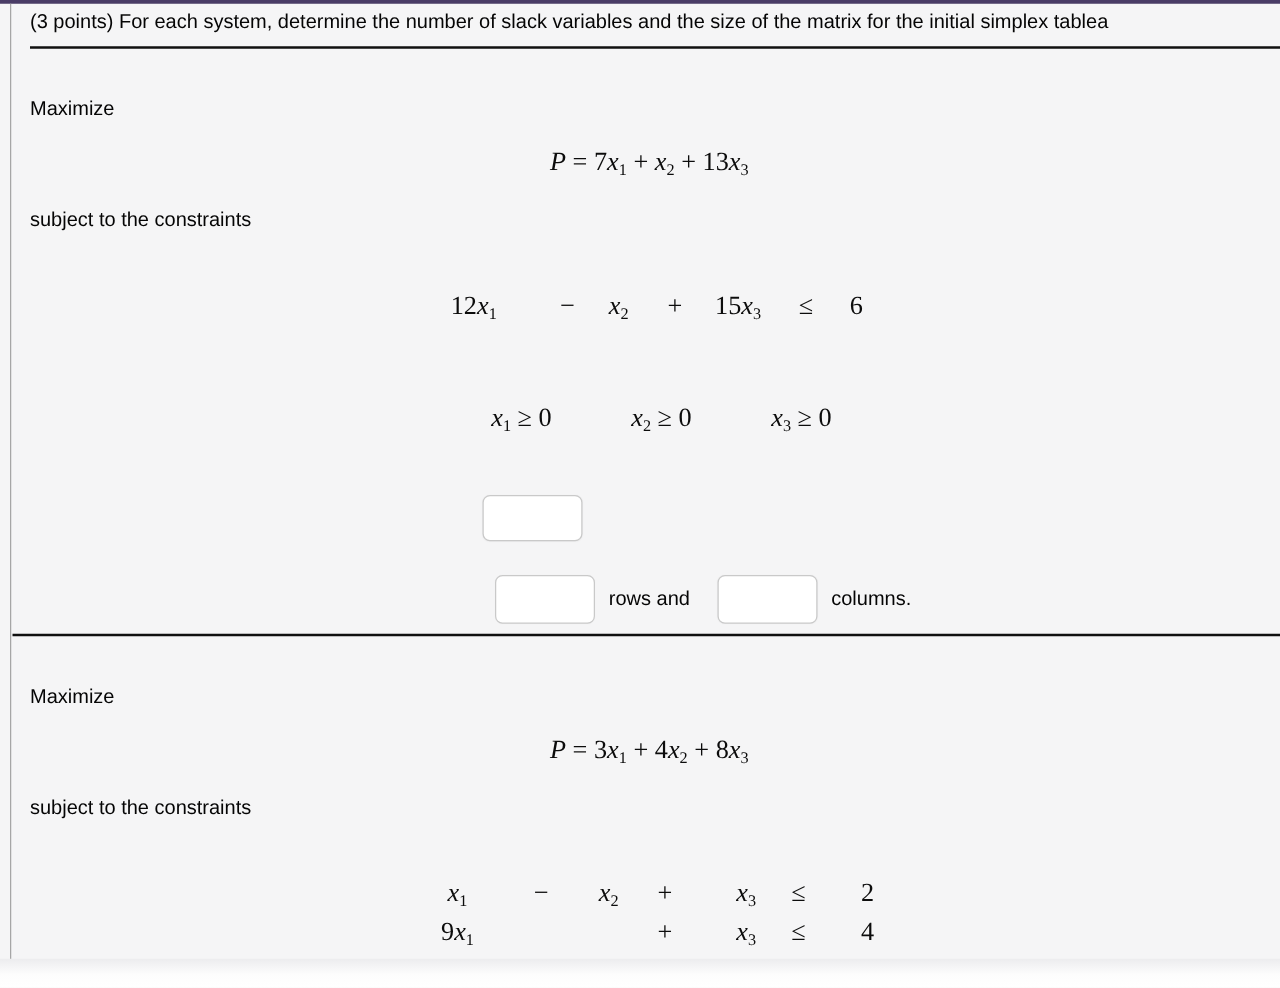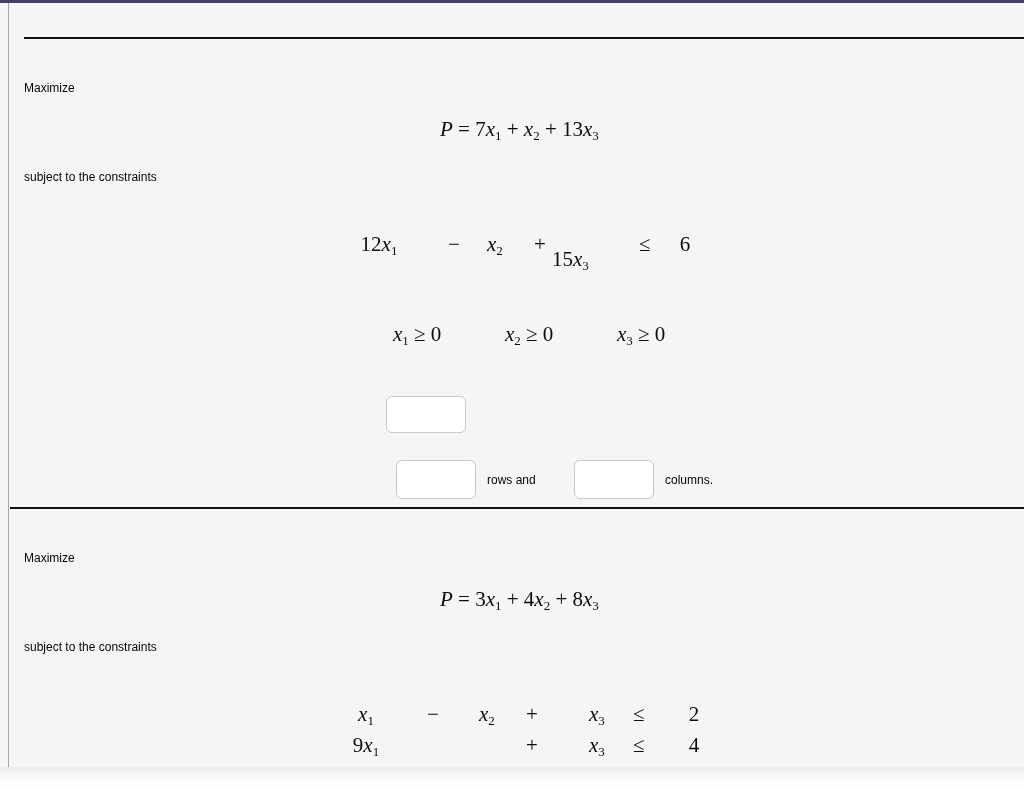--- a/index.html
+++ b/index.html
@@ -49,21 +49,21 @@
   .section-rule {
     position: absolute;
     left: 10px; top: 507px;
     right: 0;
     height: 2px;
     background: #101010;
   }
 
   .label {
     position: absolute;
-    font-size: 12px;
+    font-size: 16px;
     line-height: 20px;
     white-space: pre;
     color: #050505;
   }
 
   .math {
     font-family: "Liberation Serif", "DejaVu Serif", serif;
     font-size: 21px;
     color: #0c0c0c;
     white-space: pre;
@@ -112,34 +112,35 @@
   }
 </style>
 </head>
 <body>
 
 <div class="screen">
 
   <div class="top-accent-bar"></div>
   <div class="left-rule"></div>
 
+  <div class="header-text">(3 points) For each system, determine the number of slack variables and the size of the matrix for the initial simplex tablea</div>
   <div class="header-rule"></div>
 
   <div class="label" style="left:24px; top:78px;">Maximize</div>
 
   <div class="math objective" style="top:117px;"><i>P</i>&nbsp;=&nbsp;7<i>x</i><sub>1</sub>&nbsp;+&nbsp;<i>x</i><sub>2</sub>&nbsp;+&nbsp;13<i>x</i><sub>3</sub></div>
 
   <div class="label" style="left:24px; top:167px;">subject to the constraints</div>
 
   <div>
     <span class="math cons-cell right-align" style="left:340px; top:232px; width:78px;">12<i>x</i><sub>1</sub></span>
     <span class="math cons-cell" style="left:448px; top:232px;">−</span>
     <span class="math cons-cell" style="left:487px; top:232px;"><i>x</i><sub>2</sub></span>
     <span class="math cons-cell" style="left:534px; top:232px;">+</span>
-    <span class="math cons-cell" style="left:552px; top:232px;margin-top:15px;">15<i>x</i><sub>3</sub></span>
+    <span class="math cons-cell" style="left:572px; top:232px;">15<i>x</i><sub>3</sub></span>
     <span class="math cons-cell" style="left:639px; top:232px;">≤</span>
     <span class="math cons-cell center-align" style="left:670px; top:232px; width:30px;">6</span>
   </div>
 
   <div>
     <span class="math cons-cell" style="left:393px; top:322px;"><i>x</i><sub>1</sub>&nbsp;≥&nbsp;0</span>
     <span class="math cons-cell" style="left:505px; top:322px;"><i>x</i><sub>2</sub>&nbsp;≥&nbsp;0</span>
     <span class="math cons-cell" style="left:617px; top:322px;"><i>x</i><sub>3</sub>&nbsp;≥&nbsp;0</span>
   </div>
 

